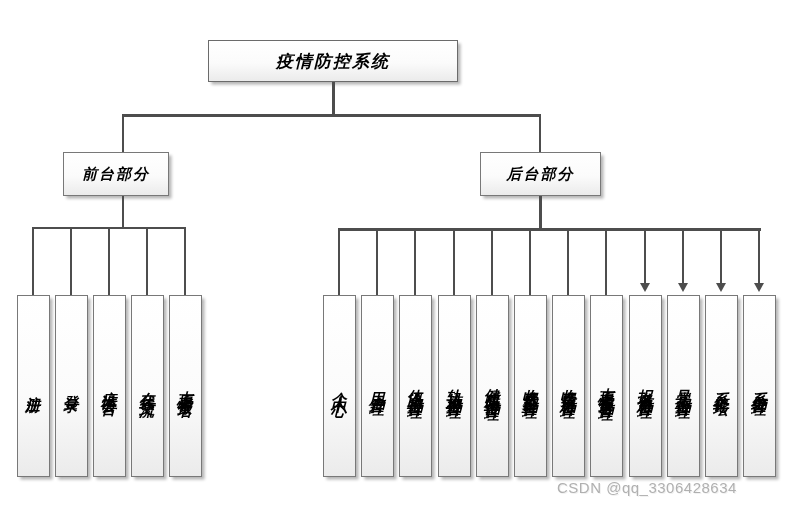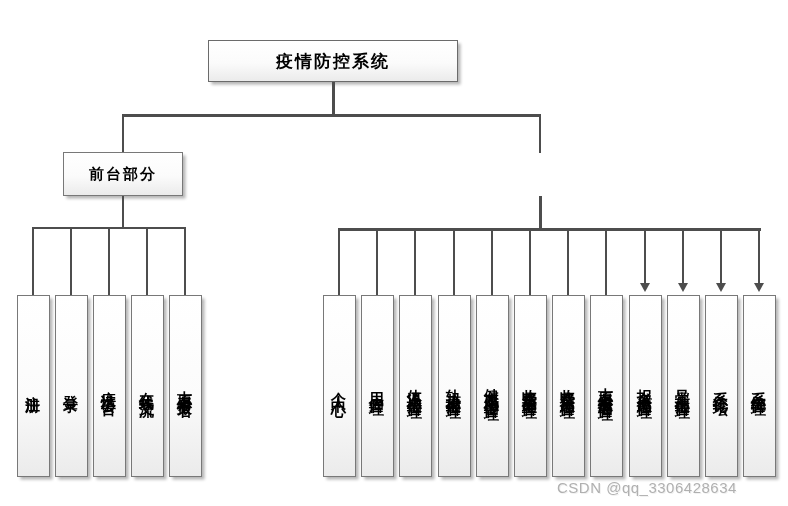--- a/index.html
+++ b/index.html
@@ -8,26 +8,27 @@
     font-family:"Liberation Sans","DejaVu Sans",sans-serif;
   }
   .box{
     position:absolute;
     background:linear-gradient(180deg,#ffffff 0%,#fbfbfb 55%,#ebebeb 100%);
     border:1.5px solid #787878;
     box-shadow:2.5px 2.5px 3px rgba(0,0,0,0.30);
     display:flex;align-items:center;justify-content:center;
     box-sizing:border-box;
     color:#000;
+    font-style:italic;
   }
   .root-box{left:208px;top:40px;width:250px;height:42px;border-color:#6b6b6b;}
   .root-box .lbl{font-size:17px;font-weight:bold;letter-spacing:2px;}
   .l2-box{height:44px;}
   .l2-box .lbl{font-size:15px;font-weight:bold;letter-spacing:2px;}
-  .front-box{left:63px;top:152px;width:120px;}
+  .front-box{left:63px;top:152px;width:106px;}
   .back-box{left:480px;top:152px;width:121px;}
   .leaf{
     position:absolute;top:295px;width:33px;height:182px;
   }
   .vlbl{
     writing-mode:vertical-rl;text-orientation:upright;
     font-size:15px;font-weight:bold;letter-spacing:3px;line-height:1;
   }
   .line{position:absolute;background:#4d4d4d;}
   .arrowhead{
@@ -51,20 +52,23 @@
     <span class="lbl">疫情防控系统</span>
   </div>
 
   <div class="line" style="left:332px;top:82px;width:2.5px;height:33px;"></div>
   <div class="line" style="left:122px;top:114px;width:419px;height:2.5px;"></div>
   <div class="line" style="left:122px;top:114px;width:2px;height:39px;"></div>
   <div class="line" style="left:539px;top:114px;width:2px;height:39px;"></div>
 
   <div class="box l2-box front-box">
     <span class="lbl">前台部分</span>
+  </div>
+  <div class="box l2-box back-box">
+    <span class="lbl">后台部分</span>
   </div>
 
   <div class="line" style="left:121.5px;top:196px;width:2.5px;height:32px;"></div>
   <div class="line" style="left:32px;top:227px;width:154px;height:2px;"></div>
   <div class="line" style="left:32px;top:227px;width:2px;height:68px;"></div>
   <div class="line" style="left:70px;top:227px;width:2px;height:68px;"></div>
   <div class="line" style="left:108px;top:227px;width:2px;height:68px;"></div>
   <div class="line" style="left:146px;top:227px;width:2px;height:68px;"></div>
   <div class="line" style="left:184px;top:227px;width:2px;height:68px;"></div>
 

